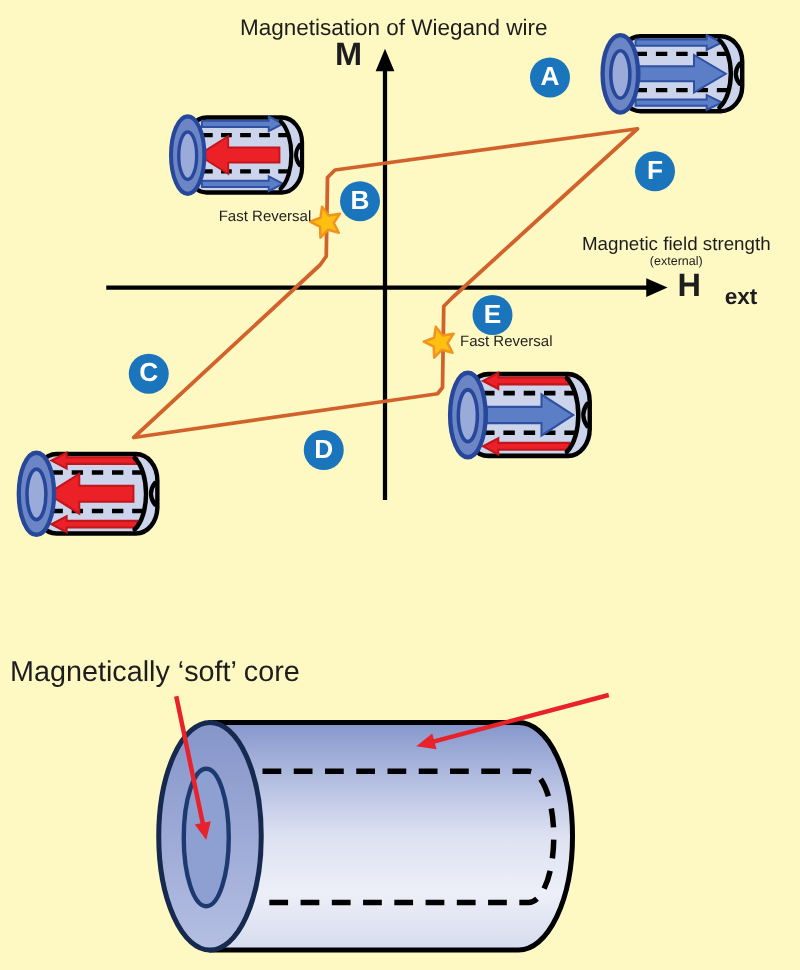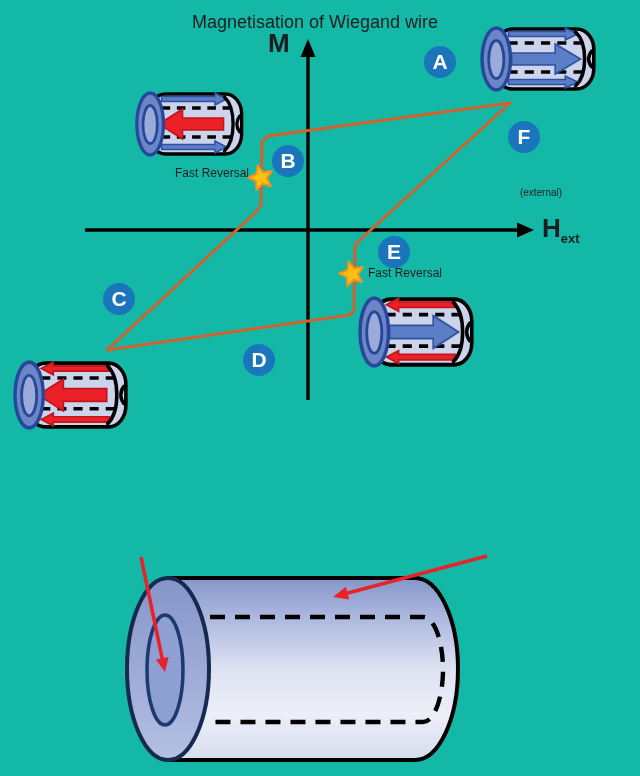--- a/index.html
+++ b/index.html
@@ -1,29 +1,29 @@
 <!DOCTYPE html>
 <html style="--loop: #d2622b; --circle: #1b75bc; --star-fill: #fdc011; --star-stroke: #f0931f; --text: #1d1d1f; --red: #e8222a;"><head>
 <meta charset="utf-8">
 <style>
   html,body{margin:0;padding:0;background:#ffffff;}
   #stage{
-    position:relative;width:640px;height:776px;background:#14b8a6;overflow:hidden;
+    position:relative;width:640px;height:776px;background:#fef9c3;overflow:hidden;
     font-family:"Liberation Sans", sans-serif;color:var(--text,#1d1d1f);
   }
   .abs{position:absolute;}
   svg{display:block;}
 
   
   .fig-title{left:120px;top:12px;width:390px;text-align:center;font-size:18px;}
   .m-label{left:268px;top:28px;font-size:26px;font-weight:bold;}
   .hfield-label{left:450px;top:188px;width:182px;text-align:center;font-size:15px;line-height:1.1;}
   .hfield-sub{font-size:10px;line-height:1;}
   .hext-label{left:542px;top:213px;font-size:26px;font-weight:bold;}
-  .hext-label sub{font-size:13px;}
+  .hext-label sub{font-size:18px;margin-left:19px;}
   .fast-reversal{font-size:12px;white-space:nowrap;}
   .fr-b{left:130px;top:166px;width:119px;text-align:right;}
   .fr-e{left:368px;top:266px;}
   .pt-circle{
     width:32px;height:32px;border-radius:50%;background:var(--circle,#1b75bc);
     color:#fff;font-weight:bold;font-size:21px;display:flex;align-items:center;justify-content:center;
   }
   .bottom-label{font-size:23px;white-space:nowrap;}
   .soft-label{left:8px;top:524px;}
   .hard-label{left:277px;top:524px;}
@@ -117,34 +117,36 @@
     <path class="mc-cap" d="M96,6 C108,17 108,49 96,60"></path>
     <path class="mc-slit" d="M112,25 C108,30 108,36 112,41"></path>
     <ellipse class="mc-face-outer" cx="18" cy="33" rx="14" ry="31"></ellipse>
     <ellipse class="mc-face-inner" cx="18" cy="33.5" rx="7.5" ry="19"></ellipse>
   </svg>
 
   <div class="abs fig-title">Magnetisation of Wiegand wire</div>
   <div class="abs m-label">M</div>
 
   <div class="abs hfield-label">
+    <div>Magnetic field strength</div>
     <div class="hfield-sub">(external)</div>
   </div>
   <div class="abs hext-label"><span>H</span><sub>ext</sub></div>
 
   <div class="abs fast-reversal fr-b">Fast Reversal</div>
   <div class="abs fast-reversal fr-e">Fast Reversal</div>
 
   <div class="abs pt-circle" style="left:424px;top:46px">A</div>
   <div class="abs pt-circle" style="left:272px;top:145px">B</div>
   <div class="abs pt-circle" style="left:103px;top:283px">C</div>
   <div class="abs pt-circle" style="left:243px;top:344px">D</div>
   <div class="abs pt-circle" style="left:378px;top:236px">E</div>
   <div class="abs pt-circle" style="left:508px;top:121px">F</div>
 
+  <div class="abs bottom-label soft-label">Magnetically ‘soft’ core</div>
 
   <svg class="abs" style="left:0;top:470px" width="640" height="306" viewBox="0 0 640 306">
     <defs>
       <linearGradient id="bodyGrad" x1="0" y1="0" x2="0" y2="1">
         <stop offset="0" stop-color="#8496ca"></stop>
         <stop offset="0.18" stop-color="#a6b2db"></stop>
         <stop offset="0.5" stop-color="#dde2f2"></stop>
         <stop offset="0.75" stop-color="#edeff8"></stop>
         <stop offset="1" stop-color="#d6dcee"></stop>
       </linearGradient>

